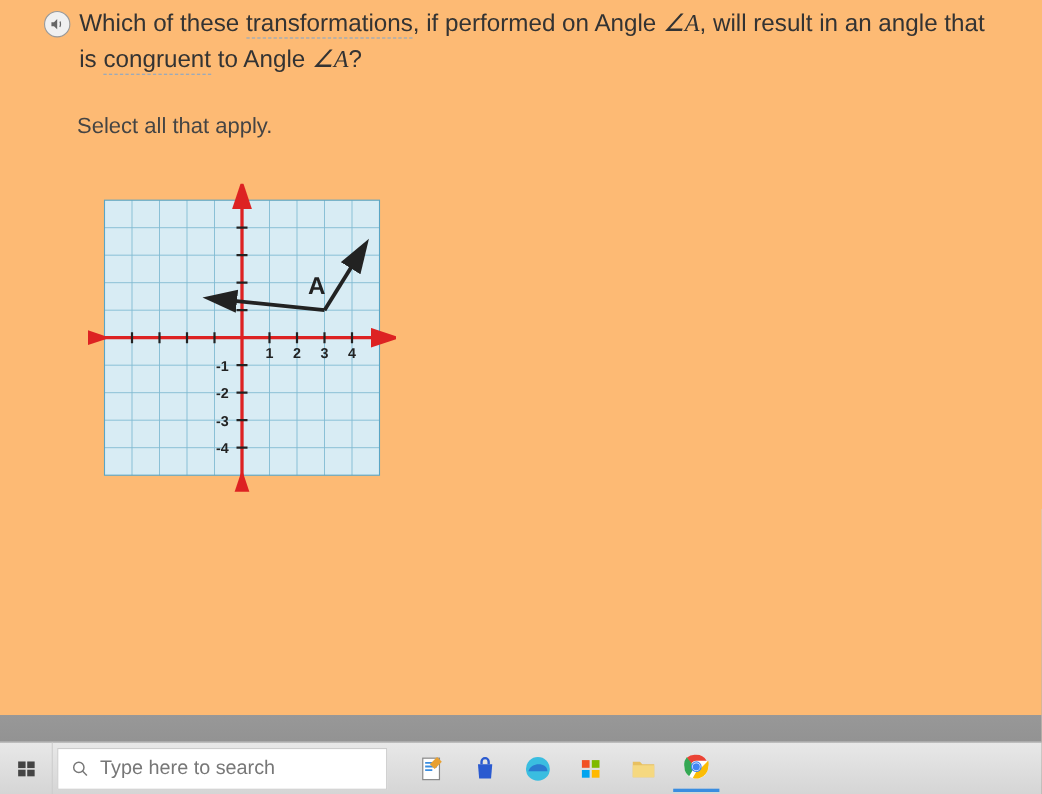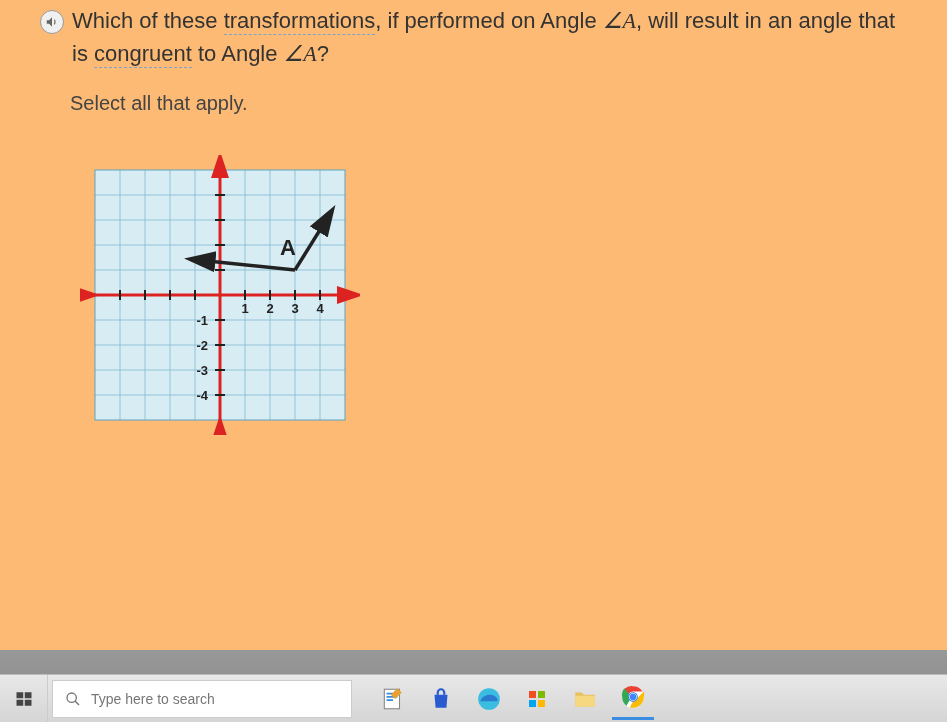--- a/index.html
+++ b/index.html
@@ -46,21 +46,21 @@
       color: #333;
       padding-bottom: 1px;
     }
     .angle-symbol {
       font-family: 'Times New Roman', serif;
       font-style: italic;
     }
     .instruction {
       font-size: 20px;
       color: #444;
-      margin-top: 22px;
+      margin-top: 34px;
       margin-left: 30px;
     }
     .graph-container {
       margin-top: 40px;
       margin-left: 40px;
       width: 280px;
       height: 280px;
       position: relative;
     }
     .answer-options {
@@ -112,21 +112,21 @@
     .search-box {
       background: #fff;
       height: 38px;
       width: 300px;
       margin-left: 4px;
       display: flex;
       align-items: center;
       padding: 0 12px;
       border: 1px solid #ccc;
       color: #777;
-      font-size: 14px;
+      font-size: 18px;
       gap: 10px;
       cursor: text;
     }
     .taskbar-icons {
       display: flex;
       gap: 6px;
       margin-left: 20px;
       align-items: center;
       height: 100%;
     }

